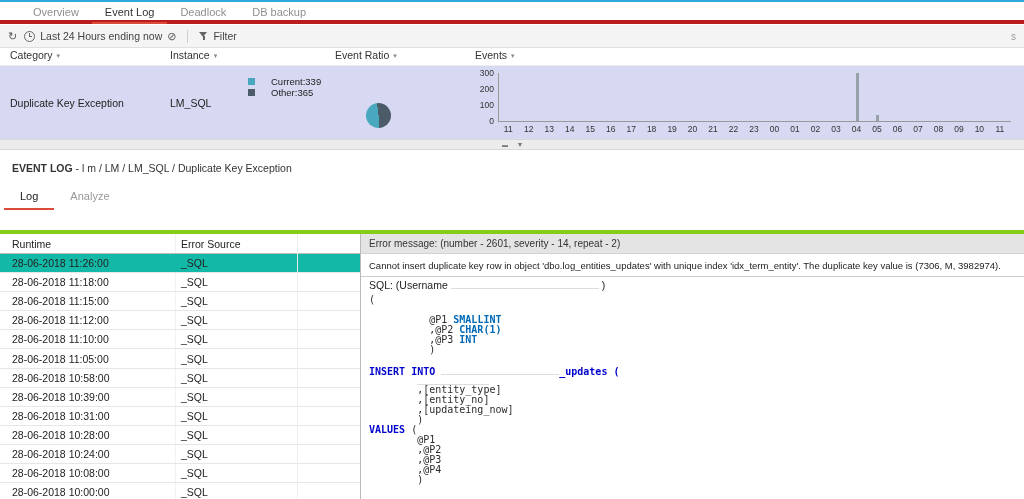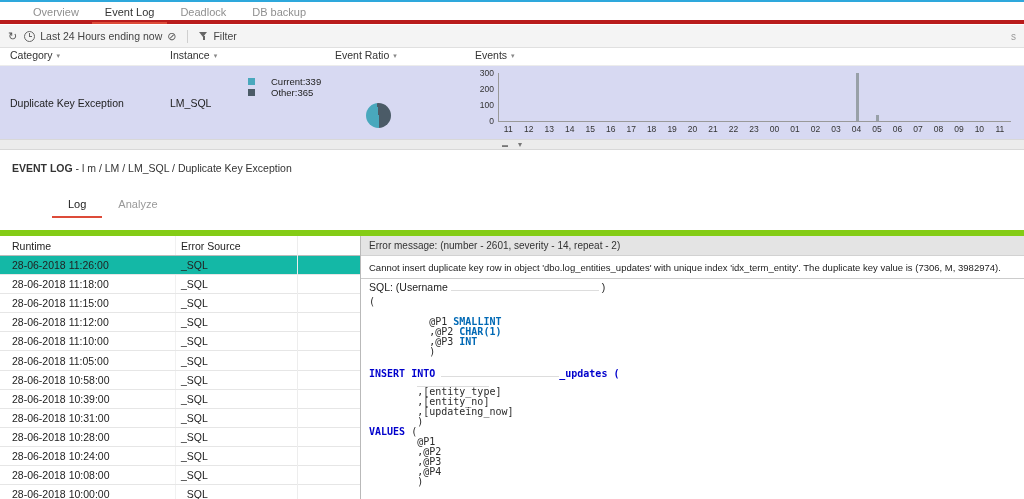--- a/index.html
+++ b/index.html
@@ -55,26 +55,26 @@
   .splitter{position:absolute;top:139px;left:0;right:0;height:9px;background:#ececec;border-top:1px solid #d8d8d8;border-bottom:1px solid #d8d8d8;
             display:flex;align-items:center;justify-content:center;gap:10px;color:#777;cursor:row-resize;}
   .split-bar-icon{font-size:6px;line-height:6px;}
   .split-chevron{font-size:8px;line-height:8px;}
 
   
   .breadcrumb{position:absolute;top:162px;left:12px;font-size:10.5px;color:#333;}
   .breadcrumb b{font-weight:bold;}
 
   
-  .detail-tabs{position:absolute;top:192px;left:0;height:26px;padding-left:4px;margin-left:48px;}
+  .detail-tabs{position:absolute;top:184px;left:0;height:26px;padding-left:4px;}
   .detail-tab{display:inline-block;padding:0 16px;height:24px;line-height:24px;font-size:11px;color:#999;border-bottom:2px solid transparent;cursor:pointer;}
   .detail-tab.active{color:#222;border-bottom-color:#dd4b39;}
 
   
-  .content{position:absolute;top:230px;left:0;right:0;bottom:0;border-top:6px solid #84cc16;display:flex;box-sizing:border-box;}
+  .content{position:absolute;top:230px;left:0;right:0;bottom:0;border-top:4px solid #84cc16;display:flex;box-sizing:border-box;}
   .log-panel{width:361px;flex:0 0 361px;border-right:1px solid #b9b9b9;position:relative;box-sizing:border-box;}
   .log-panel::before{content:'';position:absolute;left:175px;top:0;bottom:0;width:1px;background:#f1f1f1;}
   .log-panel::after{content:'';position:absolute;left:297px;top:0;bottom:0;width:1px;background:#ededed;}
   .log-header{height:19px;border-bottom:1px solid #bbb;position:relative;font-size:10.5px;color:#222;}
   .lh,.lr{position:absolute;top:50%;transform:translateY(-50%);white-space:nowrap;}
   .lh.runtime,.lr.runtime{left:12px;}
   .lh.source,.lr.source{left:181px;}
   .log-row{height:19.1px;position:relative;border-bottom:1px solid #e6e6e6;font-size:10.5px;color:#222;cursor:pointer;box-sizing:border-box;}
   .log-row.selected{background:#14b8a6;}
 

